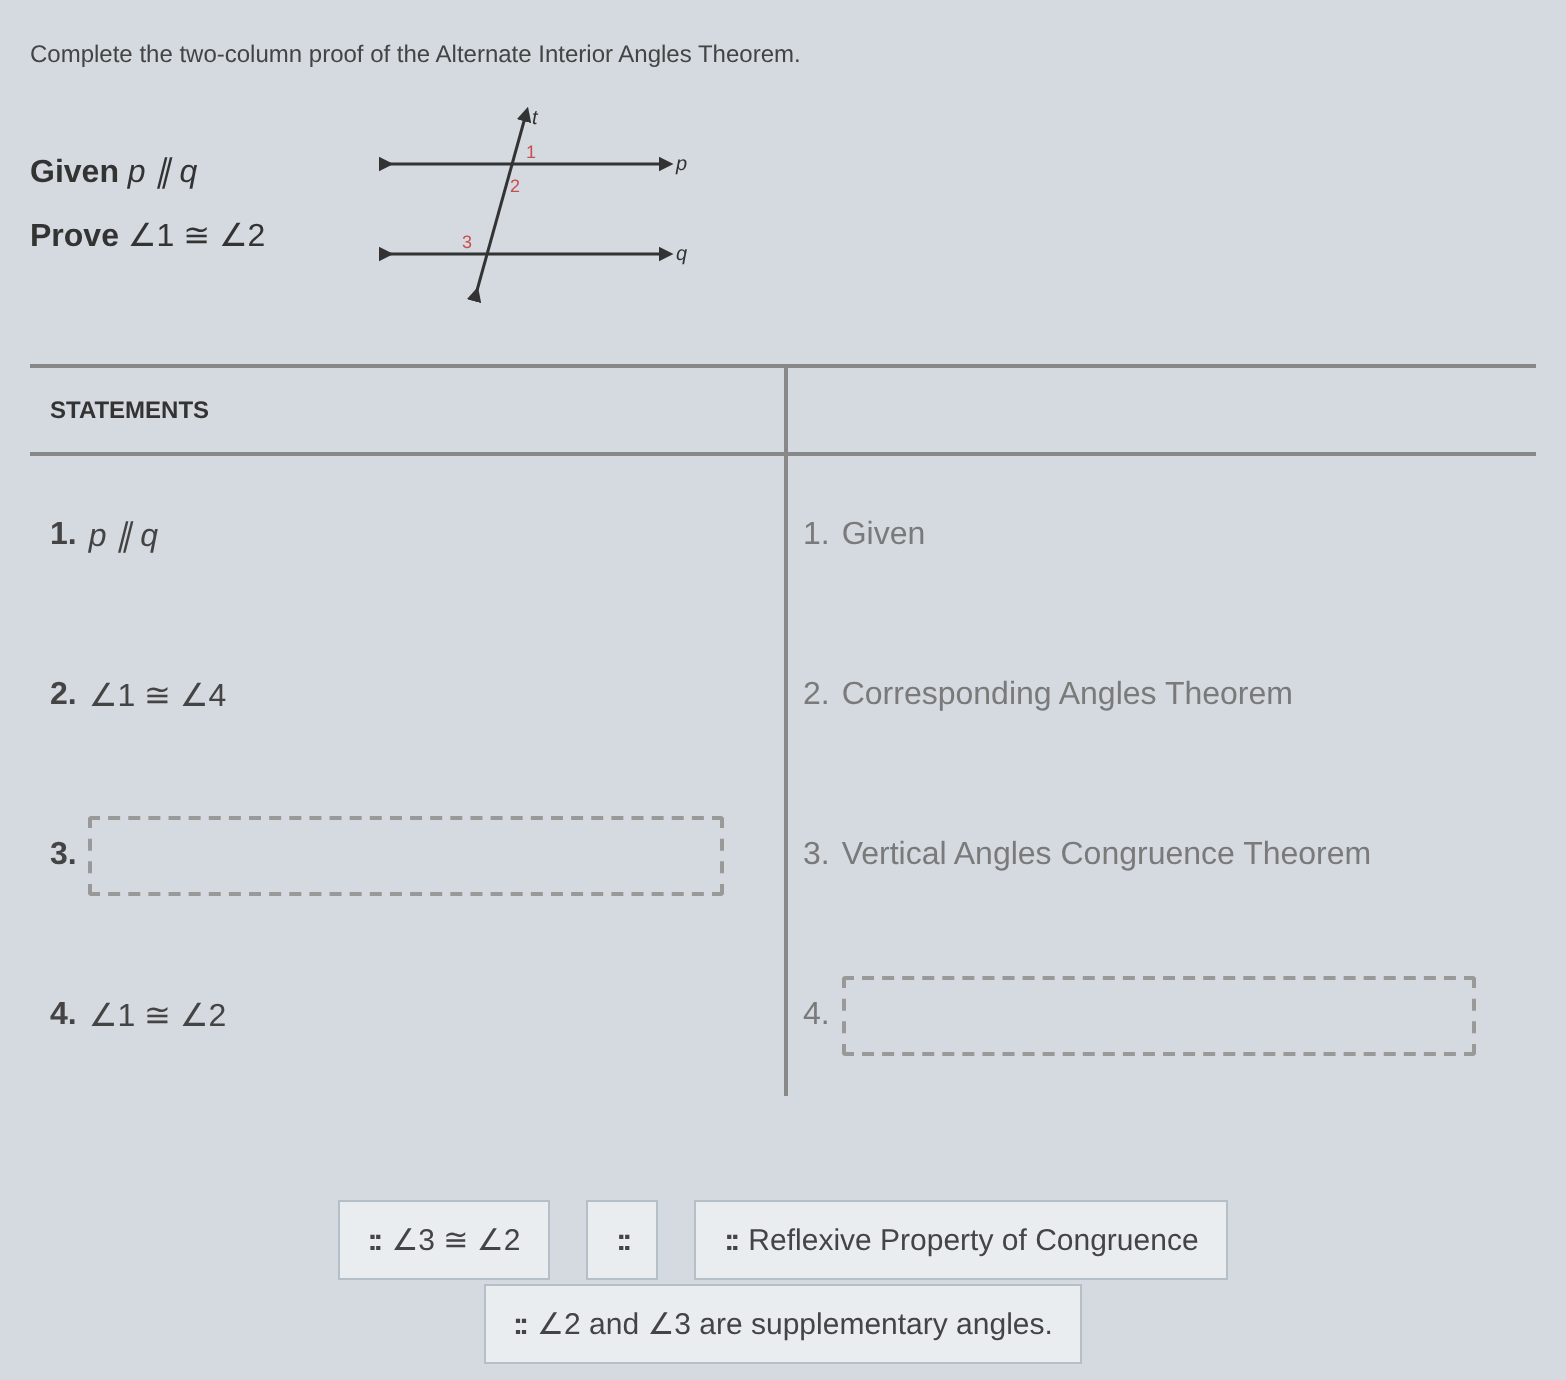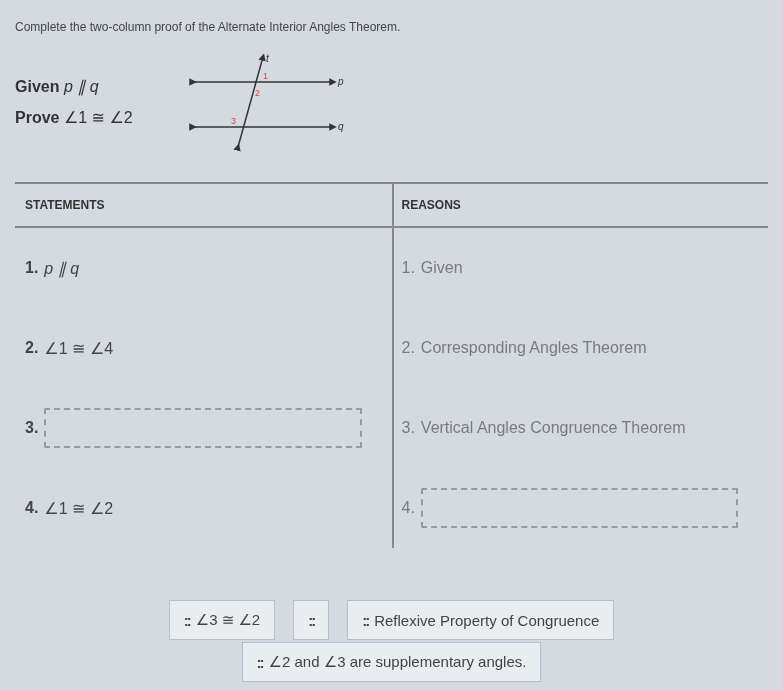--- a/index.html
+++ b/index.html
@@ -127,21 +127,20 @@
       <text x="72" y="44" font-size="9" fill="#c94f4f">2</text>
       <text x="48" y="72" font-size="9" fill="#c94f4f">3</text>
     </svg>
   </div>
 </div>
 
 <div class="proof-table">
   <div class="vline"></div>
   <div class="header-row">
     <div class="header-cell">STATEMENTS</div>
-    <div class="header-cell">REASONS</div>
   </div>
   <div class="body-rows">
 
     <div class="body-row">
       <div class="body-cell">
         <b class="num-prefix">1.</b>
         <span class="italic">p ∥ q</span>
       </div>
       <div class="body-cell reason">
         <span class="num-prefix">1.</span>

